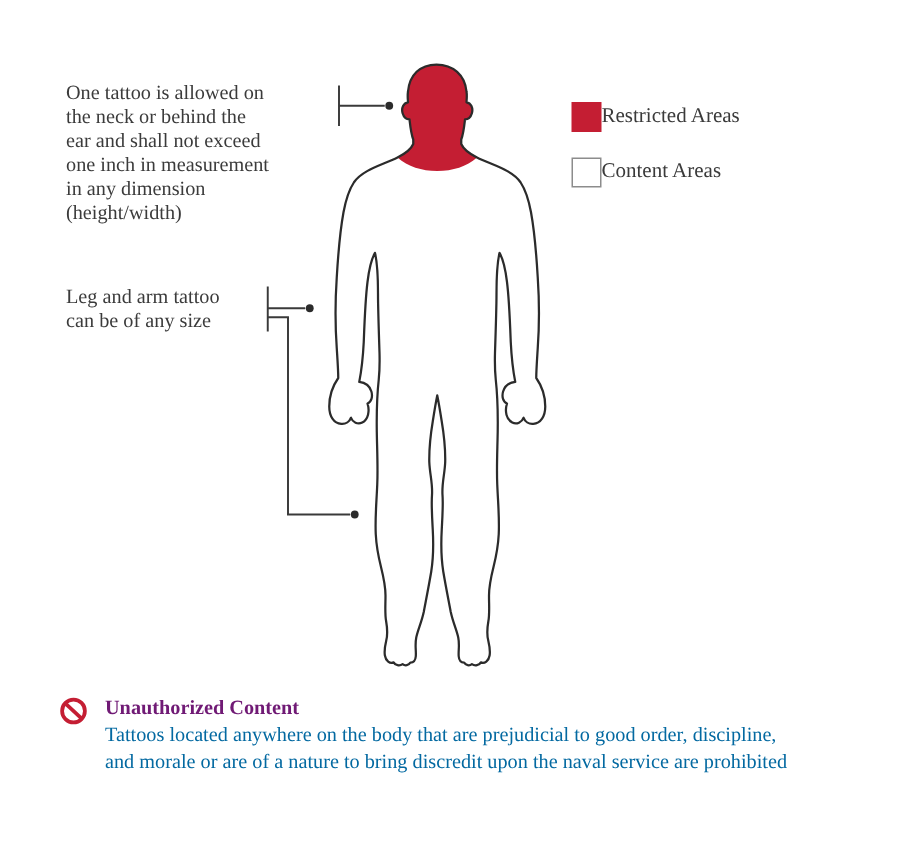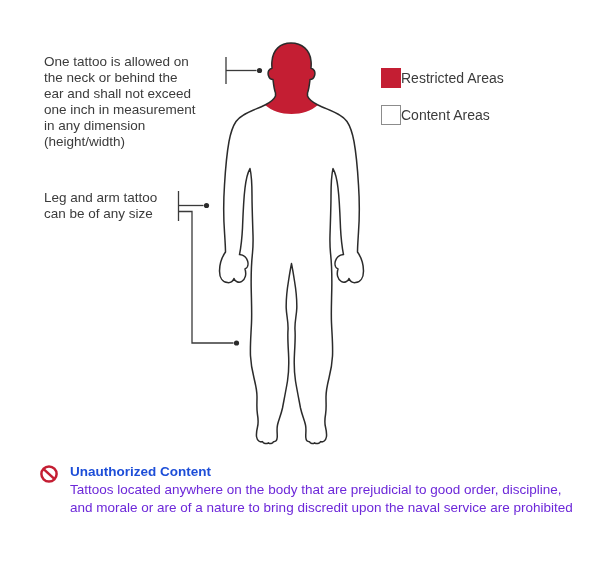--- a/index.html
+++ b/index.html
@@ -1,20 +1,20 @@
 <!DOCTYPE html>
 <html><head>
 <meta charset="utf-8">
 <style>
   html,body{margin:0;padding:0;background:#ffffff;}
   .canvas{
     position:relative;
     width:601px;height:576px;
     background:#ffffff;
-    font-family:Liberation Sans, sans-serif;
+    font-family:Liberation Serif, serif;
     color:#3b3b3b;
     overflow:hidden;
   }
   .fig-svg{position:absolute;left:0;top:0;width:601px;height:576px;}
   .note{
     position:absolute;
     font-size:13.5px;
     line-height:16px;
     color:#3b3b3b;
     white-space:pre-line;
@@ -23,22 +23,22 @@
   .note-limbs{left:44px;top:190px;width:170px;}
   .legend-row{position:absolute;display:flex;align-items:center;height:21px;}
   .legend-row-restricted{left:381px;top:67px;}
   .legend-row-approved{left:381px;top:104px;}
   .swatch{width:20px;height:20px;flex:0 0 auto;box-sizing:border-box;}
   .swatch-restricted{background:#c41e33;}
   .swatch-approved{background:#ffffff;border:1.5px solid #8c8c8c;}
   .legend-label{font-size:14px;color:#3b3b3b;white-space:nowrap;}
   .footer{position:absolute;left:39px;top:463px;display:flex;align-items:flex-start;gap:11px;}
   .no-icon{width:20px;height:20px;margin-top:1px;flex:0 0 auto;}
-  .footer-title{font-size:13.5px;font-weight:bold;color:#1d4ed8;line-height:17px;margin-bottom:1px;}
-  .footer-body{font-size:13.5px;color:#6d28d9;line-height:17.5px;white-space:pre-line;}
+  .footer-title{font-size:13.5px;font-weight:bold;color:#701a75;line-height:17px;margin-bottom:1px;}
+  .footer-body{font-size:13.5px;color:#0369a1;line-height:17.5px;white-space:pre-line;}
 </style>
 </head>
 <body>
 
 <div class="canvas">
 
   <svg class="fig-svg" viewBox="0 0 601 576" aria-hidden="true">
 
     <path fill="#ffffff" stroke="none" d="
       M 291 43 C 302 43 310 50 311 61 C 311.5 64.5 311 66.5 311 68.2 C 314 68.6 315.6 72 314.6 75.5

